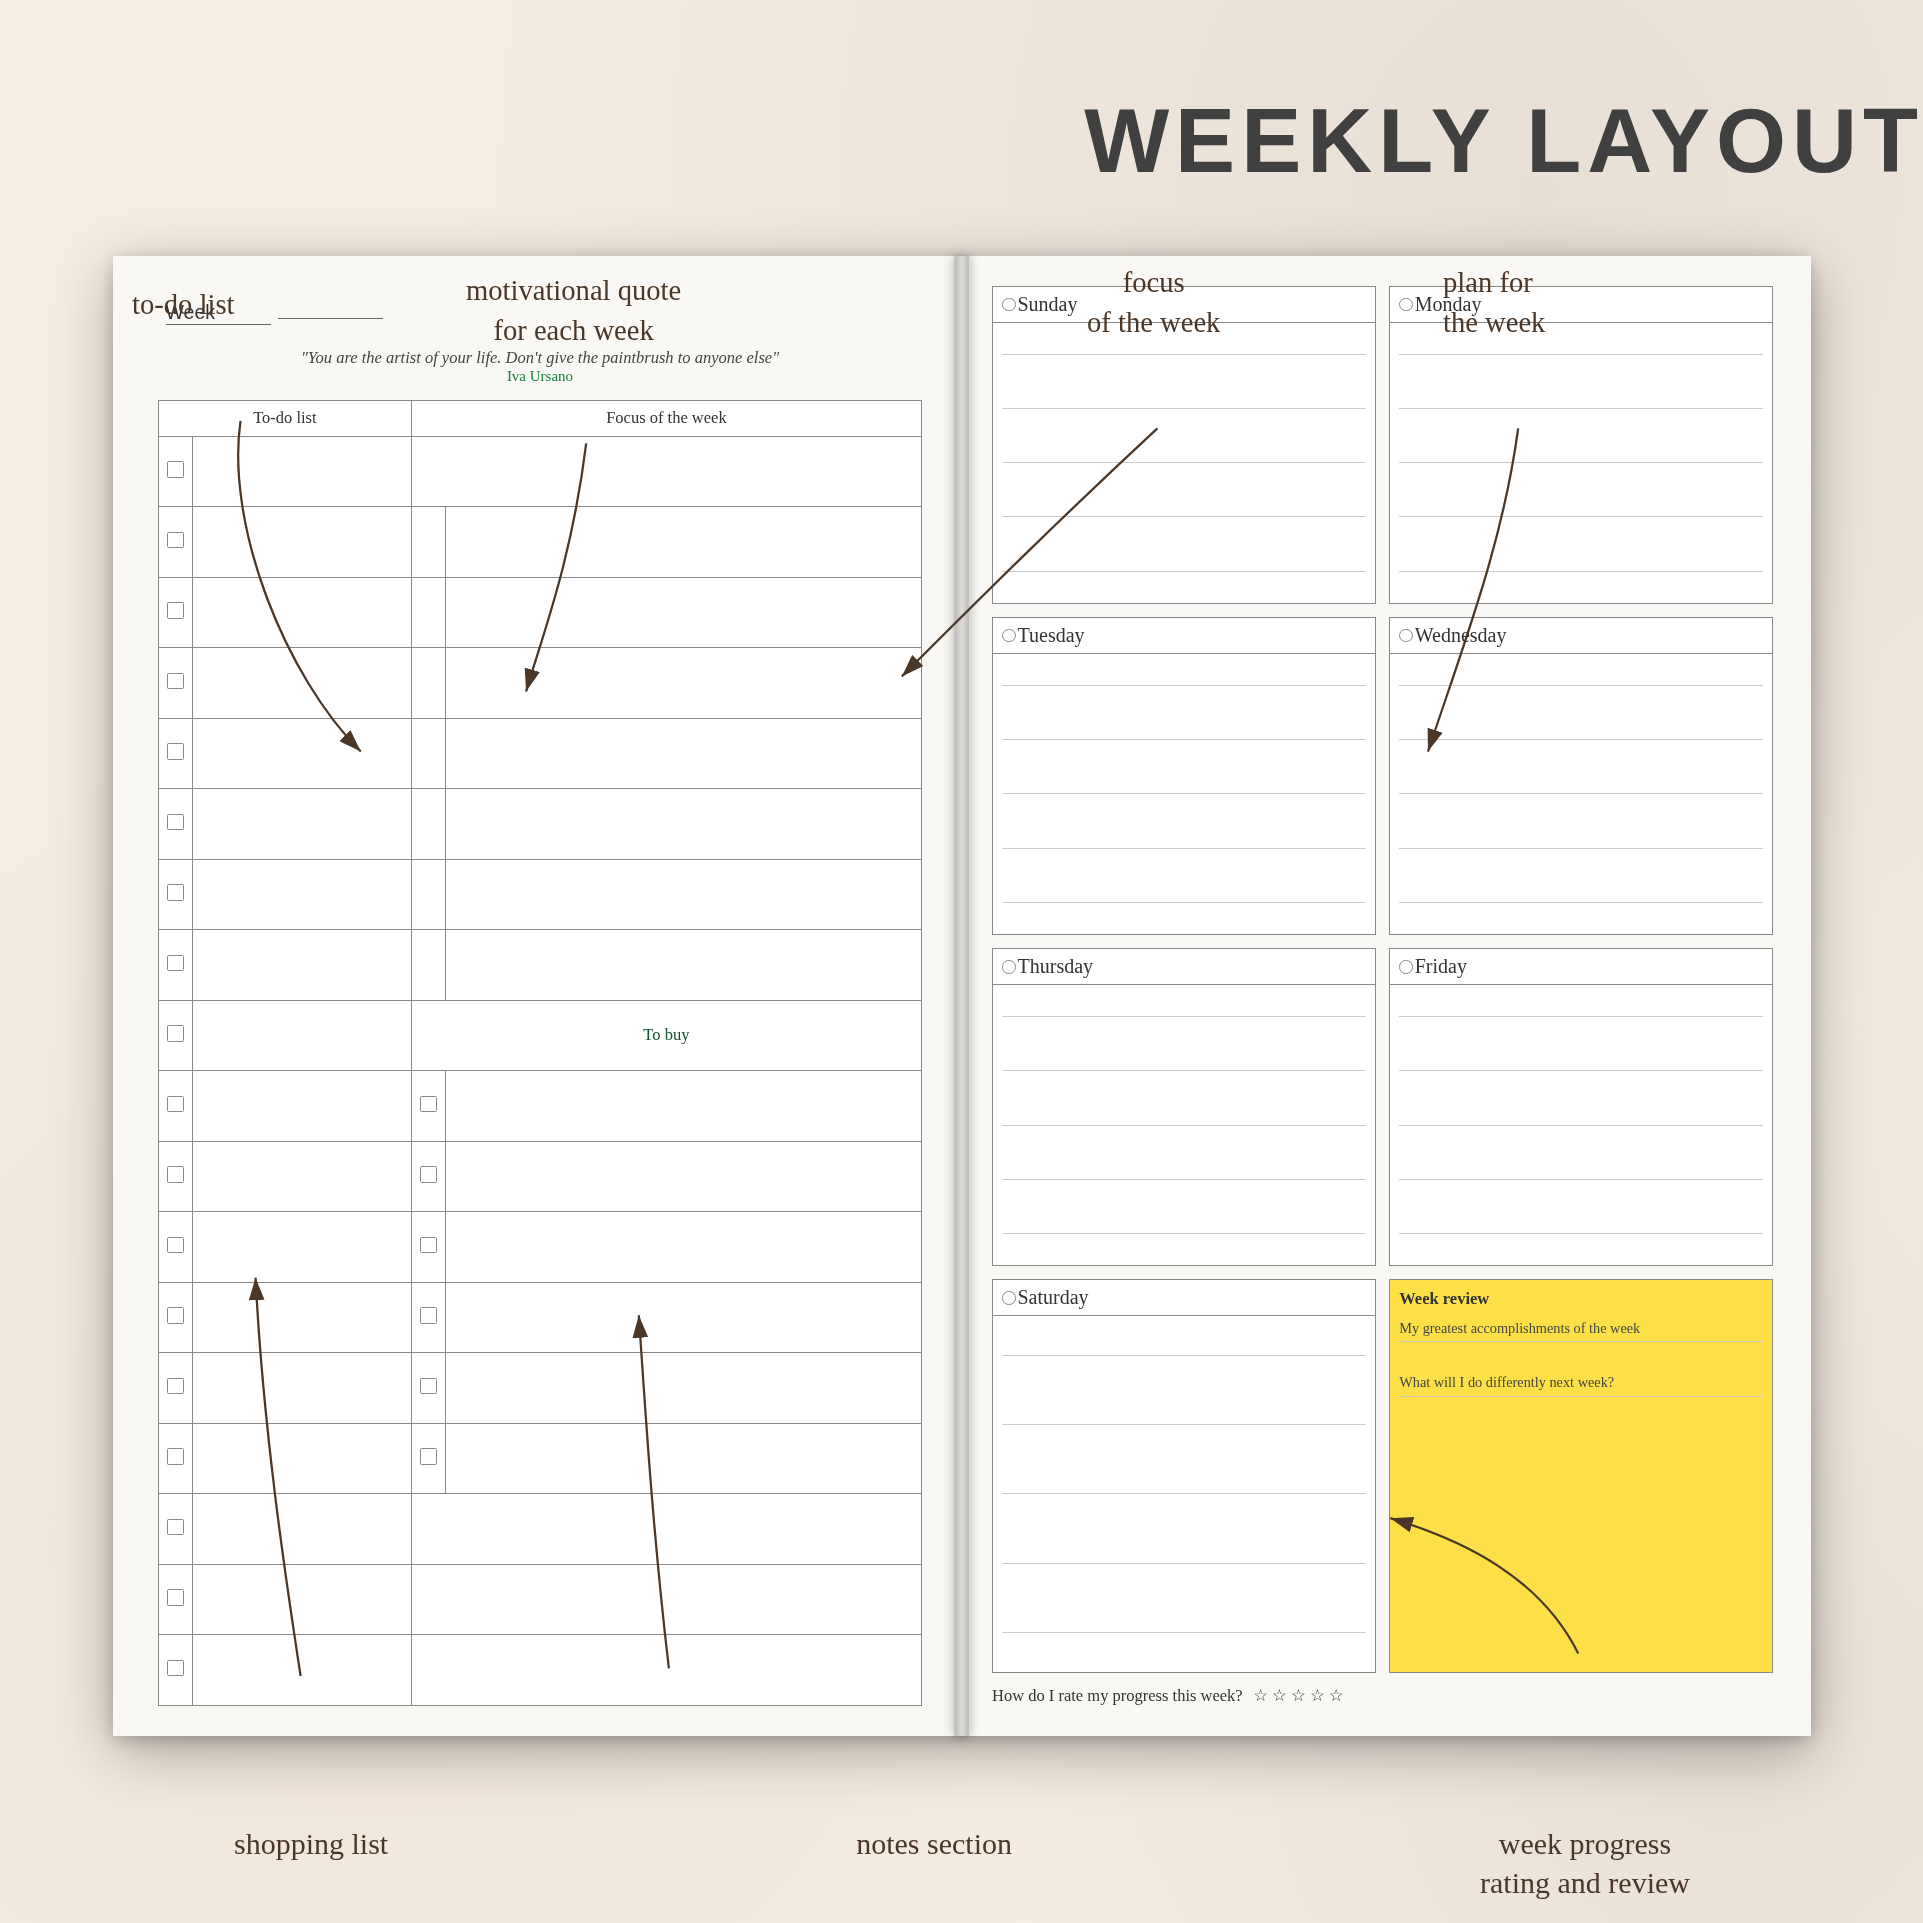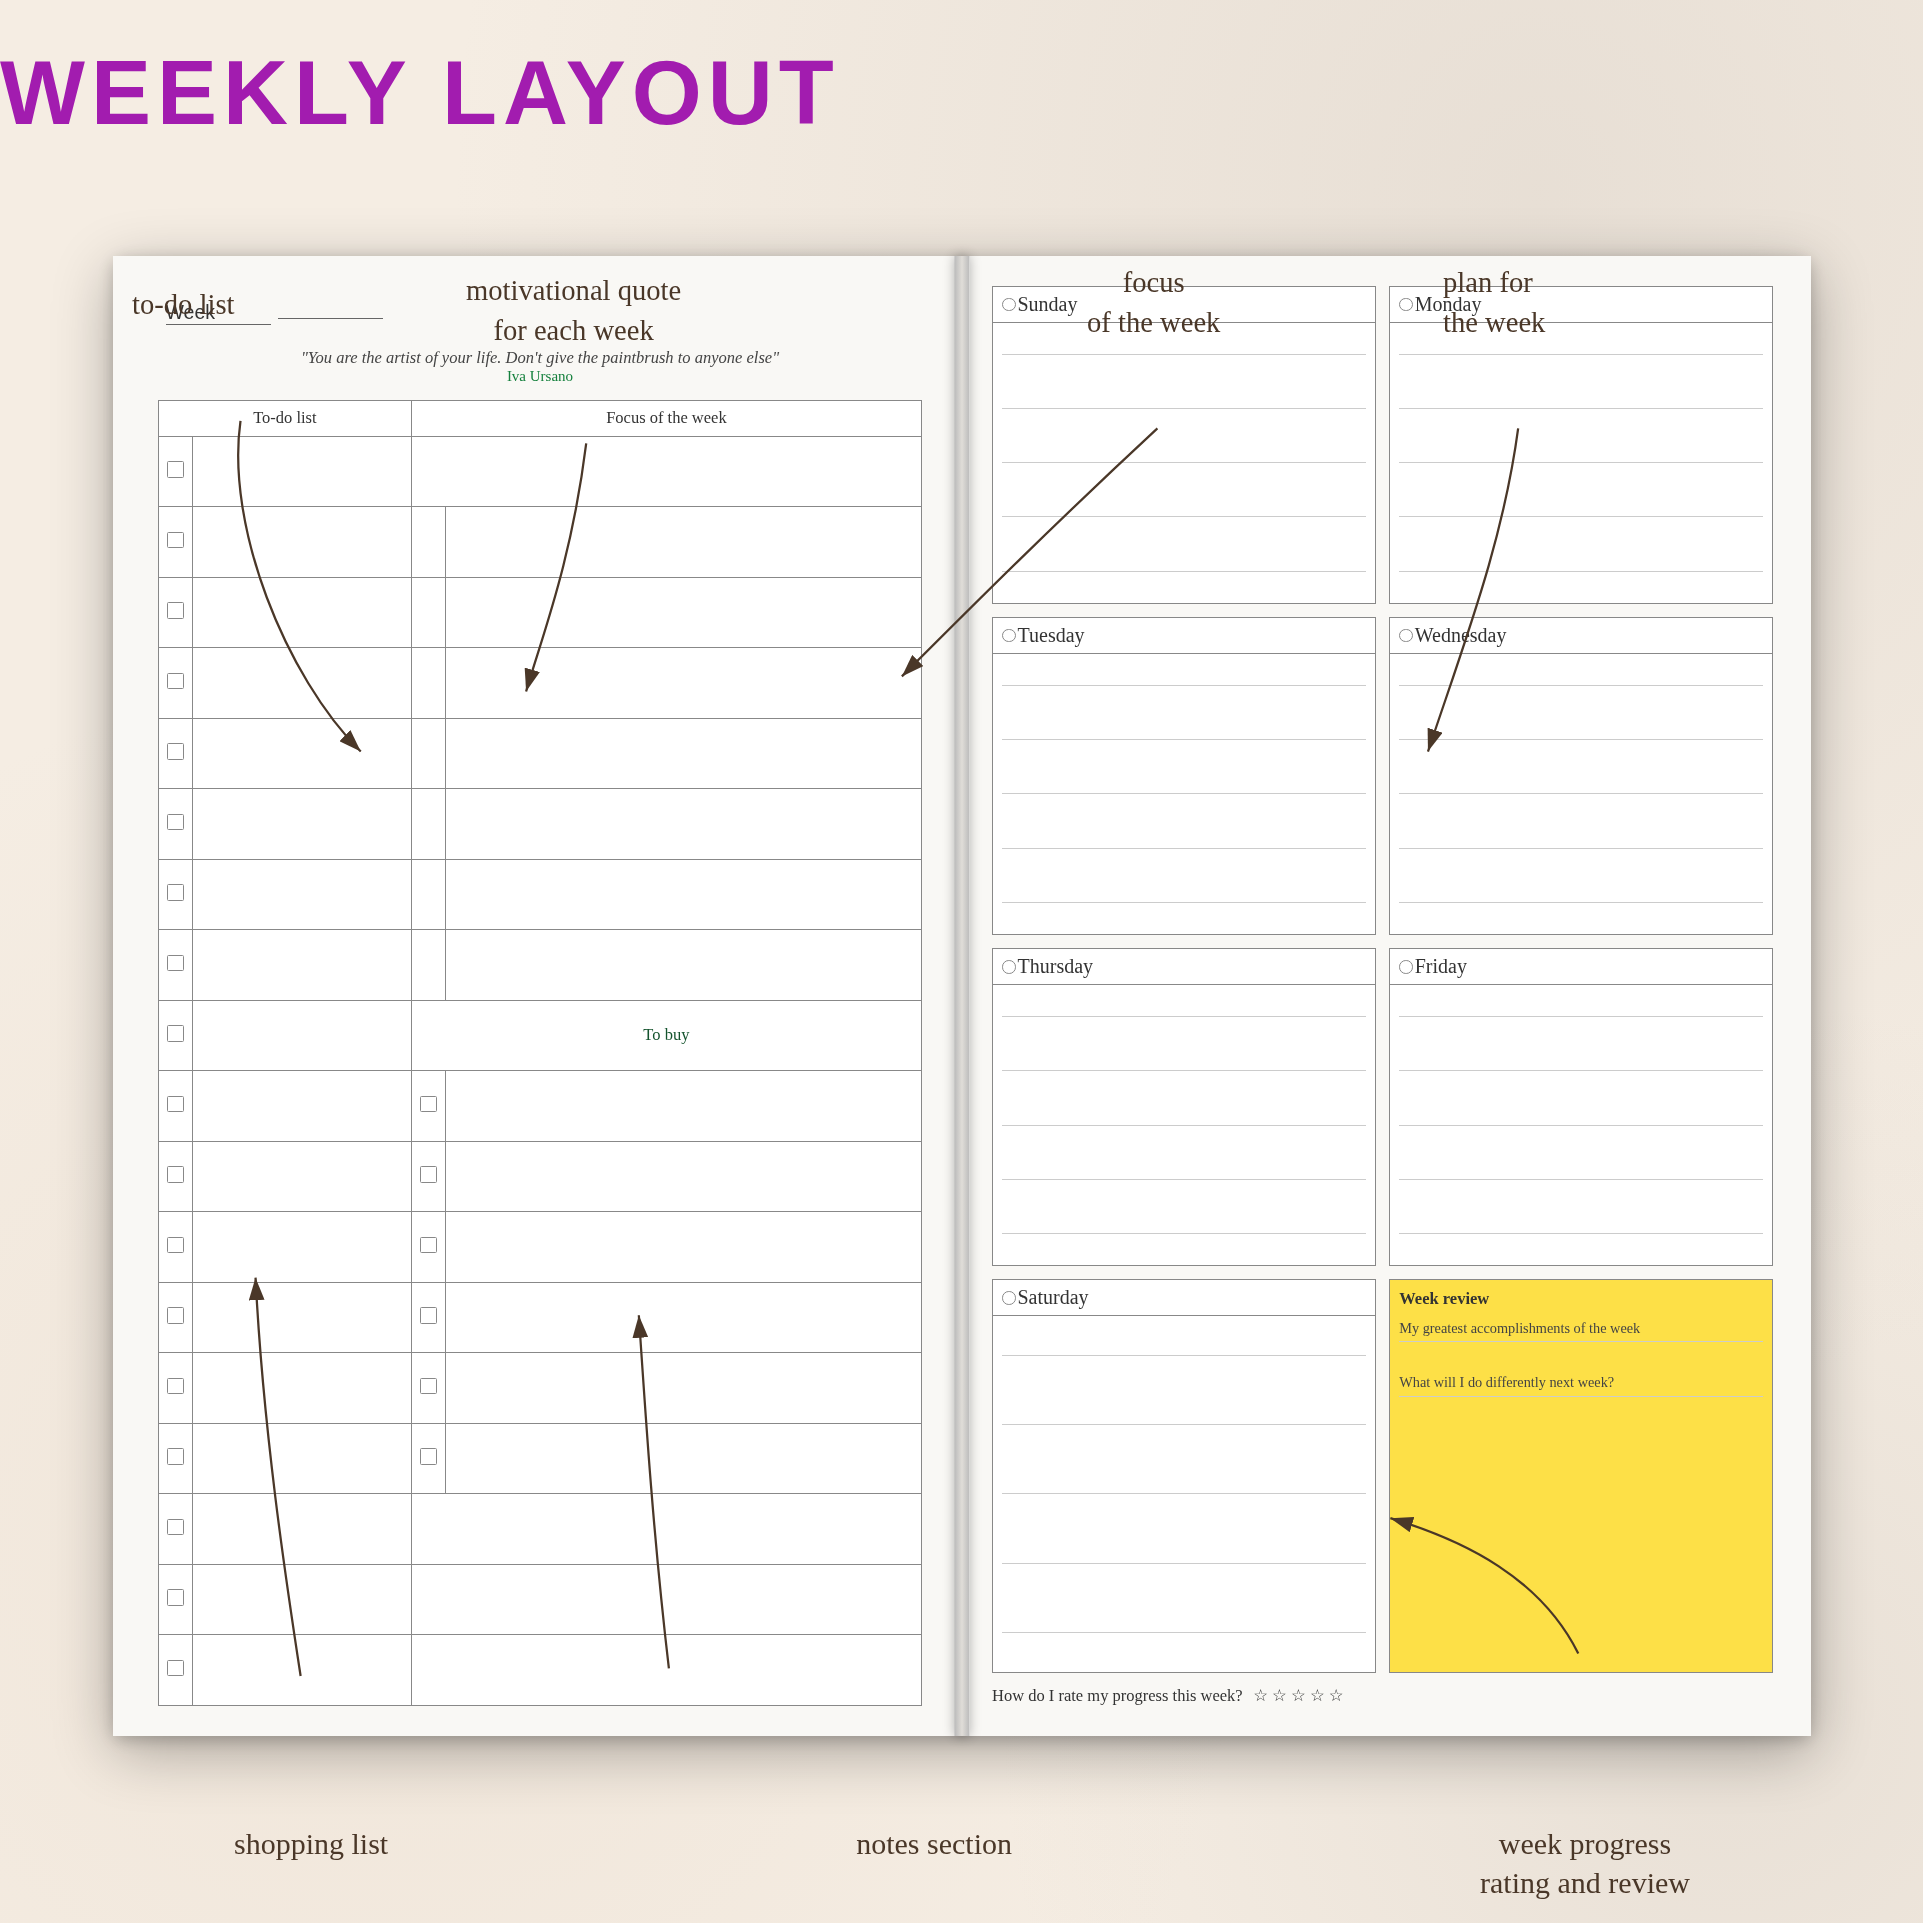--- a/index.html
+++ b/index.html
@@ -18,26 +18,26 @@
       content: '';
       position: absolute;
       inset: 0;
       background:
         radial-gradient(ellipse at 80% 10%, rgba(200,190,180,0.3) 0%, transparent 50%),
         radial-gradient(ellipse at 20% 80%, rgba(220,200,180,0.2) 0%, transparent 40%),
         radial-gradient(ellipse at 90% 90%, rgba(180,170,160,0.2) 0%, transparent 30%);
     }
 
     .page-title {
-      text-align: left;
+      text-align: right;
       font-size: 90px;
       font-weight: 900;
-      color: #a21caf;
+      color: #404040;
       letter-spacing: 6px;
-      padding-top: 42px;
+      padding-top: 90px;
       font-family: Arial Black, sans-serif;
       position: relative;
       z-index: 10;
     }
 
     
     .annotation {
       position: absolute;
       font-size: 28.6px;
       color: #4a3728;

